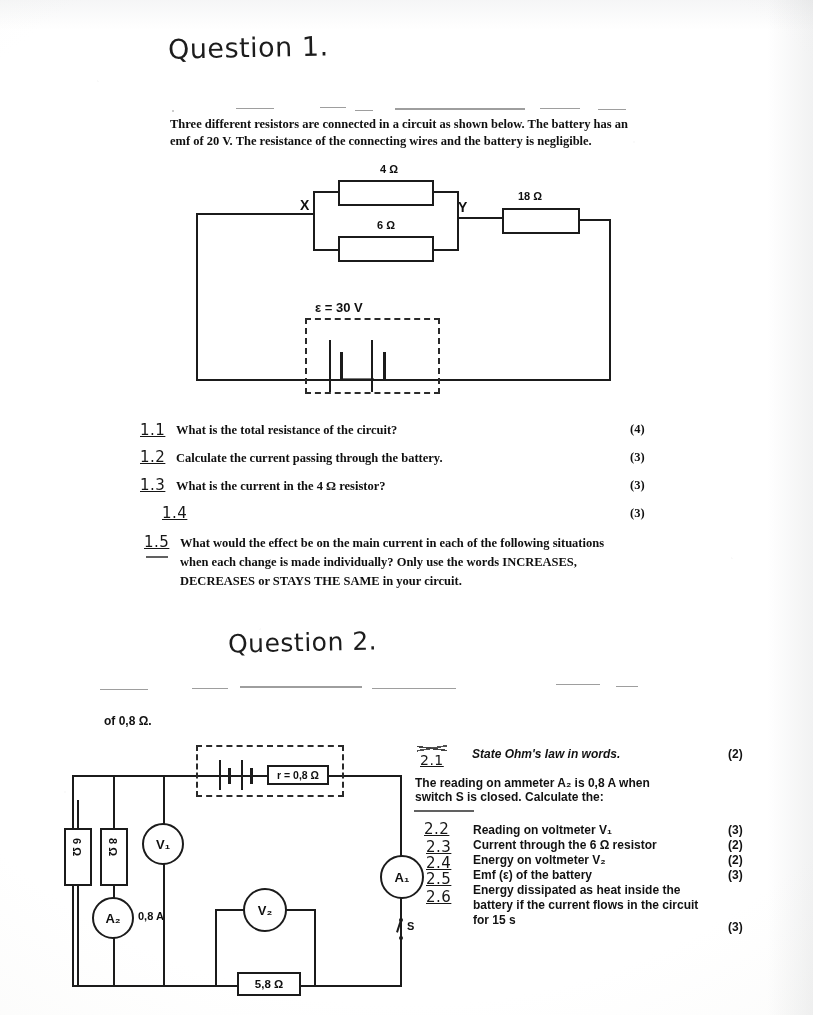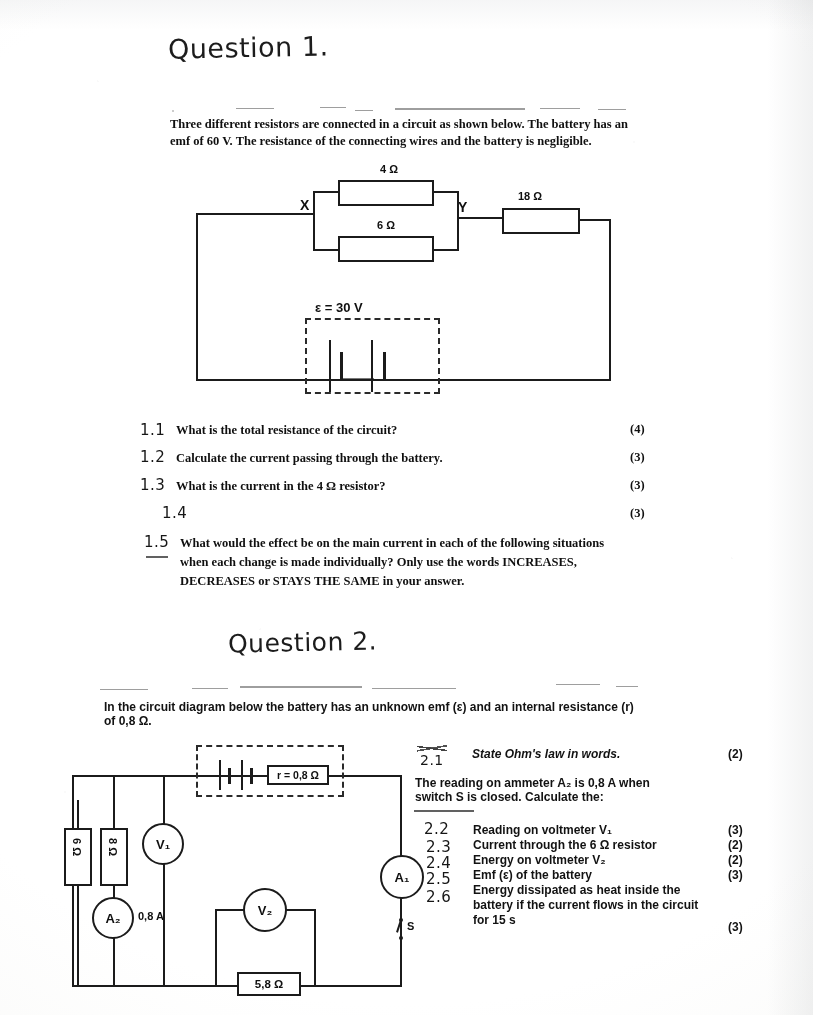--- a/index.html
+++ b/index.html
@@ -63,20 +63,21 @@
     letter-spacing: .5px;
     transform: rotate(-1.2deg);
     color: #1c1c1c;
   }
   .hw-num {
     position: absolute;
     font-family: "DejaVu Sans", sans-serif;
     font-size: 15px;
     color: #161616;
     letter-spacing: .5px;
+    text-decoration: underline;
   }
 
   
   .body-text {
     position: absolute;
     font-family: "Liberation Serif", serif;
     font-size: 12.5px;
     line-height: 17px;
     color: #101010;
     font-weight: 700;
@@ -291,21 +292,21 @@
 
   <div class="smudge-line" style="left:236px; top:108px; width:38px;"></div>
   <div class="smudge-line" style="left:320px; top:107px; width:26px;"></div>
   <div class="smudge-line" style="left:355px; top:110px; width:18px;"></div>
   <div class="smudge-line" style="left:395px; top:108px; width:130px; height:2px;"></div>
   <div class="smudge-line" style="left:540px; top:108px; width:40px;"></div>
   <div class="smudge-line" style="left:598px; top:109px; width:28px;"></div>
   <div class="smudge-dot" style="left:172px; top:110px; width:2px; height:2px;"></div>
 
   <div class="body-text" style="left:170px; top:116px; width:470px;">Three different resistors are connected in a circuit as shown below. The battery has an</div>
-  <div class="body-text" style="left:170px; top:133px; width:470px;">emf of 60 V. The resistance of the connecting wires and the battery is negligible.</div>
+  <div class="body-text" style="left:170px; top:133px; width:470px;">emf of 20 V. The resistance of the connecting wires and the battery is negligible.</div>
 
   <div class="circuit softened" style="left:0; top:0; width:813px; height:420px;">
 
     <div class="res-label" style="left:380px; top:163px;">4 Ω</div>
     <div class="res-box" style="left:338px; top:180px; width:96px; height:26px;"></div>
 
     <div class="res-label" style="left:377px; top:219px;">6 Ω</div>
     <div class="res-box" style="left:338px; top:236px; width:96px; height:26px;"></div>
 
     <div class="res-label" style="left:518px; top:190px;">18 Ω</div>
@@ -353,32 +354,31 @@
   <div class="q-item" style="left:176px; top:478px;">What is the current in the 4 Ω resistor?</div>
   <div class="marks" style="left:630px; top:478px;">(3)</div>
 
   <div class="hw-num" style="left:146px; top:504px;margin-left:16px;">1.4</div>
   <div class="marks" style="left:630px; top:506px;">(3)</div>
 
   <div class="hw-num" style="left:144px; top:533px;">1.5</div>
   <div class="smudge-line" style="left:146px; top:556px; width:22px; background:rgba(30,30,30,.7); height:2px;"></div>
   <div class="q-item" style="left:180px; top:535px;">What would the effect be on the main current in each of the following situations</div>
   <div class="q-item" style="left:180px; top:554px;">when each change is made individually? Only use the words INCREASES,</div>
-  <div class="q-item" style="left:180px; top:573px;">DECREASES or STAYS THE SAME in your answer.</div>
+  <div class="q-item" style="left:180px; top:573px;">DECREASES or STAYS THE SAME in your circuit.</div>
 
   <div class="hw-title handwritten" style="left:228px; top:628px; font-size:25px;">Question 2.</div>
 
   <div class="smudge-line" style="left:100px; top:689px; width:48px;"></div>
   <div class="smudge-line" style="left:192px; top:688px; width:36px;"></div>
   <div class="smudge-line" style="left:240px; top:686px; width:122px; height:2px;"></div>
   <div class="smudge-line" style="left:372px; top:688px; width:84px;"></div>
   <div class="smudge-line" style="left:556px; top:684px; width:44px;"></div>
   <div class="smudge-line" style="left:616px; top:686px; width:22px;"></div>
 
-  <div class="q2-text" style="left:104px; top:700px; width:600px;">In the circuit diagram below the battery has an unknown emf (ε) and an internal resistance (r)</div>
   <div class="q2-text" style="left:104px; top:714px;">of 0,8 Ω.</div>
 
   <div class="scribble" style="left:417px; top:744px;"></div>
   <div class="hw-num" style="left:420px; top:752px; font-size:14px;">2.1</div>
   <div class="q2-item" style="left:472px; top:747px; font-style:italic;">State Ohm's law in words.</div>
   <div class="marks-sans" style="left:728px; top:747px;">(2)</div>
 
   <div class="q2-text" style="left:415px; top:776px;">The reading on ammeter A₂ is 0,8 A when</div>
   <div class="q2-text" style="left:415px; top:790px;">switch S is closed. Calculate the:</div>
   <div class="smudge-line" style="left:414px; top:810px; width:60px; background:rgba(30,30,30,.7); height:2px;"></div>

